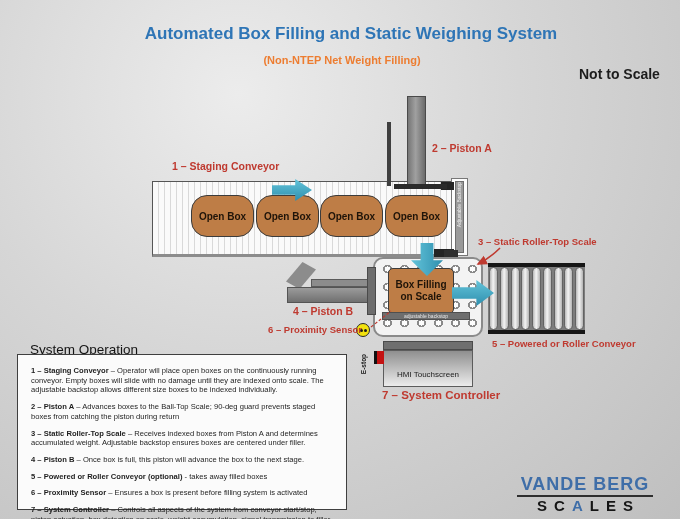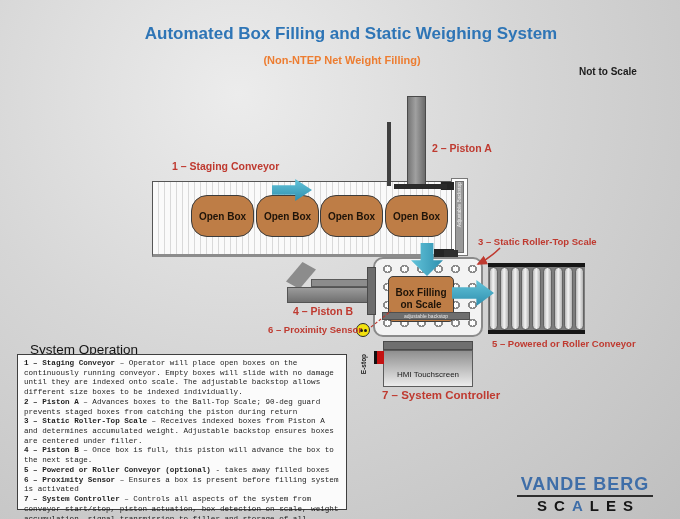--- a/index.html
+++ b/index.html
@@ -9,21 +9,21 @@
     position:relative; width:680px; height:519px;
     background: radial-gradient(ellipse at 35% 18%, #ececec 0%, #d6d6d6 45%, #bfbfbf 100%);
   }
   .abs { position:absolute; }
 
   
   .title { top:24px; left:0; width:680px; text-align:center; padding-left:22px;
            font-size:17px; font-weight:600; color:#2E75B6; }
   .subtitle { top:54px; left:0; width:680px; text-align:center; padding-left:4px;
               font-size:11px; font-weight:600; color:#ED7D31; }
-  .scale-note { top:66px; left:579px; font-size:10px; font-weight:600; color:#1c1c1c;text-align:center; }
+  .scale-note { top:66px; left:579px; font-size:14px; font-weight:600; color:#1c1c1c;text-align:center; }
 
   
   .lbl { color:#BF3A30; font-size:10.5px; font-weight:600; white-space:nowrap; z-index:40; }
   .lbl-sm { font-size:9.5px; }
 
   
   .conveyor { left:152px; top:181px; width:303px; height:76px;
     background: repeating-linear-gradient(90deg, #fafafa 0 5px, #d9d9d9 5px 6px);
     border:1px solid #555; border-bottom:3px solid #8c8c8c; z-index:5; }
   .conveyor-cap { left:451px; top:178px; width:17px; height:78px; background:#fdfdfd;
@@ -65,21 +65,21 @@
     background:linear-gradient(180deg,#9b9b9b,#707070); border:1px solid #545454; z-index:12; }
   .pistonB-plate { left:367px; top:267px; width:9px; height:48px; background:#6d6d6d;
     border:1px solid #4a4a4a; z-index:22; }
 
   
   .scale-platform { left:373px; top:257px; width:110px; height:80px; background:#f3f3f3;
     border:2.5px solid #8a8a8a; border-radius:10px; z-index:15; }
   .scale-dots { left:379px; top:260px; width:102px; height:72px; z-index:16;
     background-image:radial-gradient(circle at center, #fdfdfd 0 2.6px, #8a8a8a 2.6px 4.3px, transparent 4.3px);
     background-size:17px 18px; }
-  .scale-box { left:388px; top:276px; width:66px; height:46px; background:#BE7D46;
+  .scale-box { left:388px; top:268px; width:66px; height:46px; background:#BE7D46;
     border:1.5px solid #3c3c3c; border-radius:5px; z-index:20;
     display:flex; align-items:center; justify-content:center; text-align:center;
     font-size:10px; font-weight:600; color:#1f1409; line-height:1.25; padding:2px; }
   .scale-backstop-bar { left:382px; top:312px; width:88px; height:8px; background:#6e6e6e;
     border:1px solid #4f4f4f; z-index:21; text-align:center; overflow:hidden;
     font-size:5px; line-height:6px; color:#e8e8e8; }
   .scale-bracket { left:444px; top:250px; width:14px; height:7px; background:#2e2e2e; z-index:17; }
 
   
   .prox-sensor { left:356px; top:323px; width:14px; height:14px; border-radius:50%;
@@ -103,21 +103,21 @@
   .estop-btn { left:374px; top:351px; width:10px; height:13px; background:#c41212;
     border-left:3px solid #111; z-index:16; }
   .estop-lbl { left:346px; top:358px; width:40px; height:12px; transform:rotate(-90deg);
     font-size:6.5px; font-weight:700; color:#1a1a1a; text-align:center; z-index:16; }
 
   
   .sysop-title { left:30px; top:342px; font-size:13.5px; color:#141414; z-index:40; }
   .sysop-panel { left:17px; top:354px; width:330px; height:156px; background:#fbfbfb;
     border:1.5px solid #3f3f3f; padding:4px 6px; z-index:40;
     font-size:7.6px; line-height:1.28; color:#1e1e1e; }
-  .sysop-panel p { margin:0;font-family:Liberation Mono, monospace; }
+  .sysop-panel p { margin:7px; }
   .sysop-panel b { font-weight:700; }
 
   
   .brand { left:502px; top:475px; width:166px; text-align:center; z-index:40; }
   .brand-line1 { font-size:18px; font-weight:700; letter-spacing:1px; color:#3F6EA8;
     border-bottom:2px solid #2e2e2e; display:inline-block; padding:0 4px 1px 4px; line-height:1.05; }
   .brand-line2 { font-size:15px; font-weight:600; color:#151515; letter-spacing:7px;
     line-height:1.15; padding-left:7px; }
   .brand-line2 .blue-a { color:#3F6EA8; font-weight:700; }
   .brand-contact { font-size:15px; font-weight:700; color:#111; margin-top:8px; }

